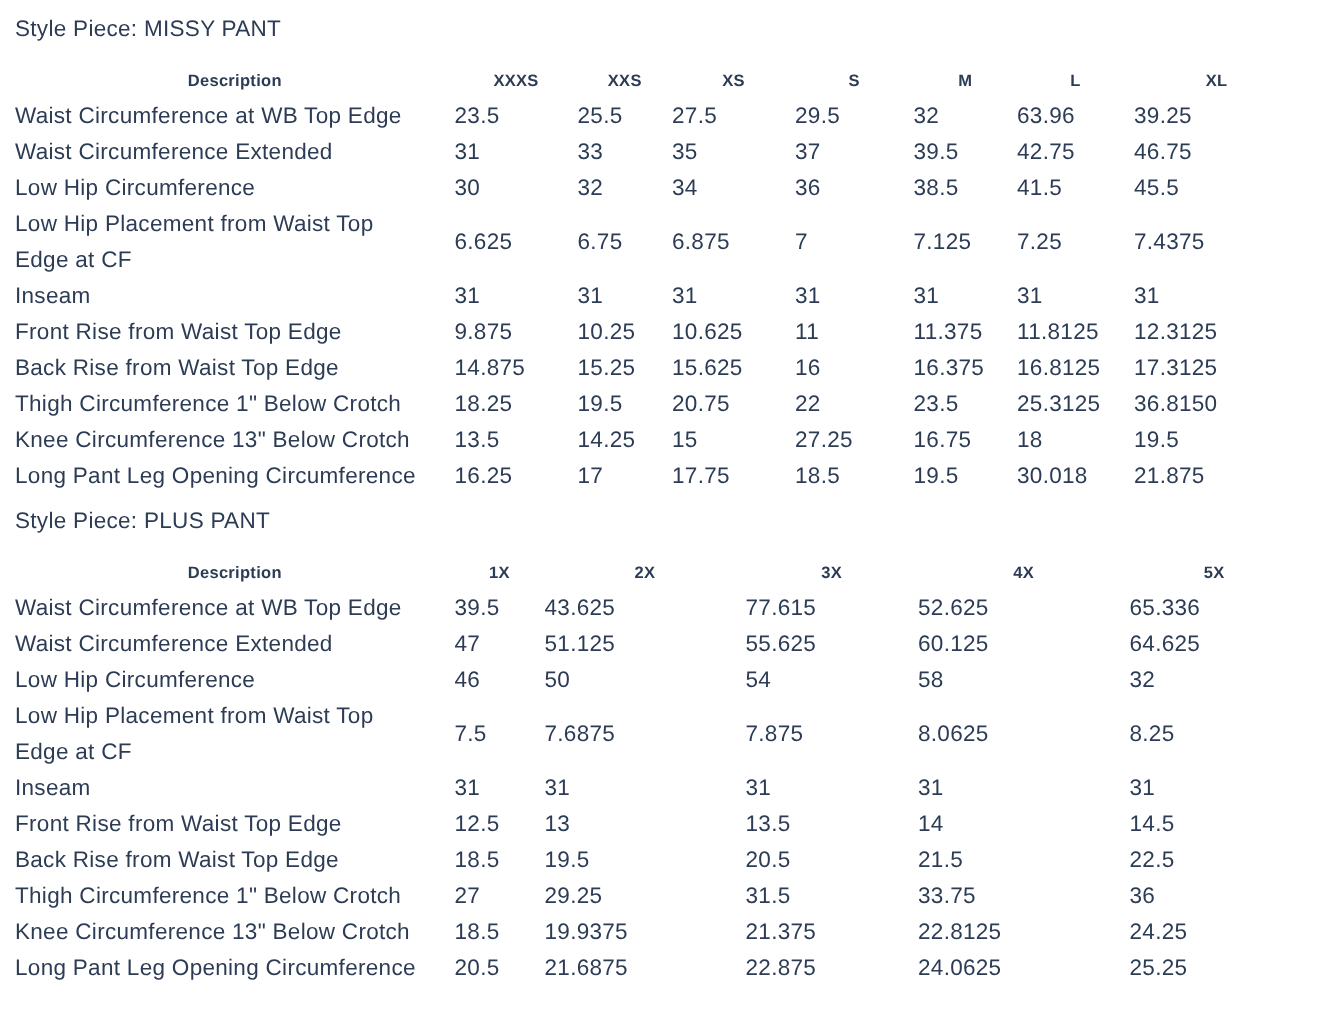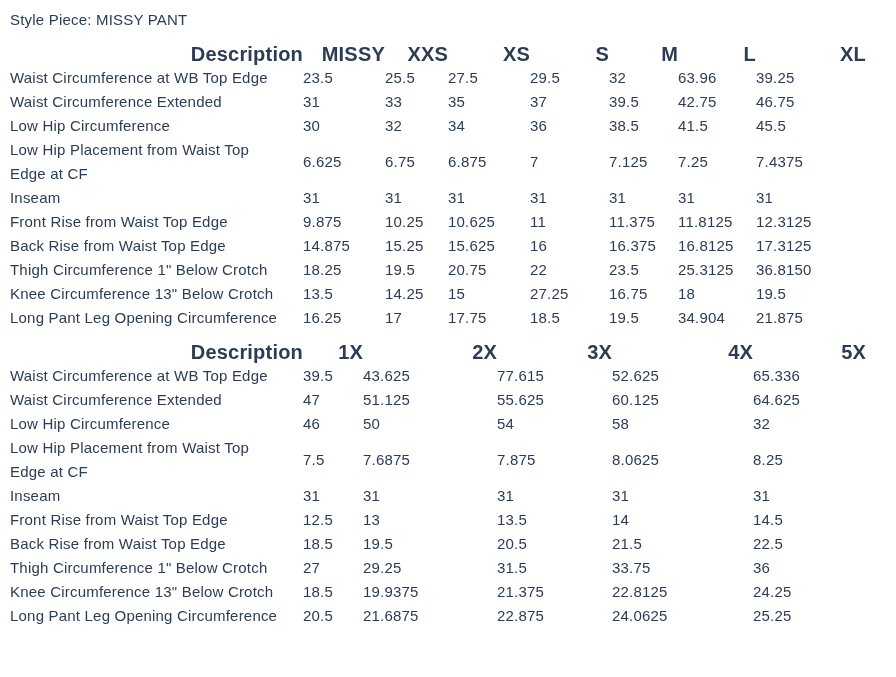--- a/index.html
+++ b/index.html
@@ -21,23 +21,23 @@
     letter-spacing: 0.2px;
     font-weight: 400;
   }
   table.size-table {
     border-collapse: collapse;
     table-layout: fixed;
     width: 856px;
     margin: 10px 0 6px 0;
   }
   table.size-table th {
-    font-size: 20px;
+    font-size: 11px;
     font-weight: 700;
-    text-align: right;
+    text-align: center;
     height: 24px;
     line-height: 24px;
     padding: 0;
     letter-spacing: 0.2px;
     white-space: nowrap;
     overflow: hidden;
   }
   table.size-table td {
     font-size: 15px;
     line-height: 24px;
@@ -70,21 +70,21 @@
           <col style="width: 63px;">
           <col style="width: 82px;">
           <col style="width: 79px;">
           <col style="width: 69px;">
           <col style="width: 78px;">
           <col style="width: 110px;">
         </colgroup>
         <thead>
           <tr>
             <th>Description</th>
-            <th>MISSY</th>
+            <th>XXXS</th>
             <th>XXS</th>
             <th>XS</th>
             <th>S</th>
             <th>M</th>
             <th>L</th>
             <th>XL</th>
           </tr>
         </thead>
         <tbody>
           <tr>
@@ -177,28 +177,29 @@
             <td class="value-cell">18</td>
             <td class="value-cell">19.5</td>
           </tr>
           <tr>
             <td class="label-cell"><span>Long Pant Leg Opening Circumference</span></td>
             <td class="value-cell">16.25</td>
             <td class="value-cell">17</td>
             <td class="value-cell">17.75</td>
             <td class="value-cell">18.5</td>
             <td class="value-cell">19.5</td>
-            <td class="value-cell">34.904</td>
+            <td class="value-cell">30.018</td>
             <td class="value-cell">21.875</td>
           </tr>
         </tbody>
       </table>
   </section>
 
   <section>
+    <div class="style-title">Style Piece: PLUS PANT</div>
     <table class="size-table">
     <colgroup>
           <col style="width: 293px;">
           <col style="width: 60px;">
           <col style="width: 134px;">
           <col style="width: 115px;">
           <col style="width: 141px;">
           <col style="width: 113px;">
         </colgroup>
         <thead>

